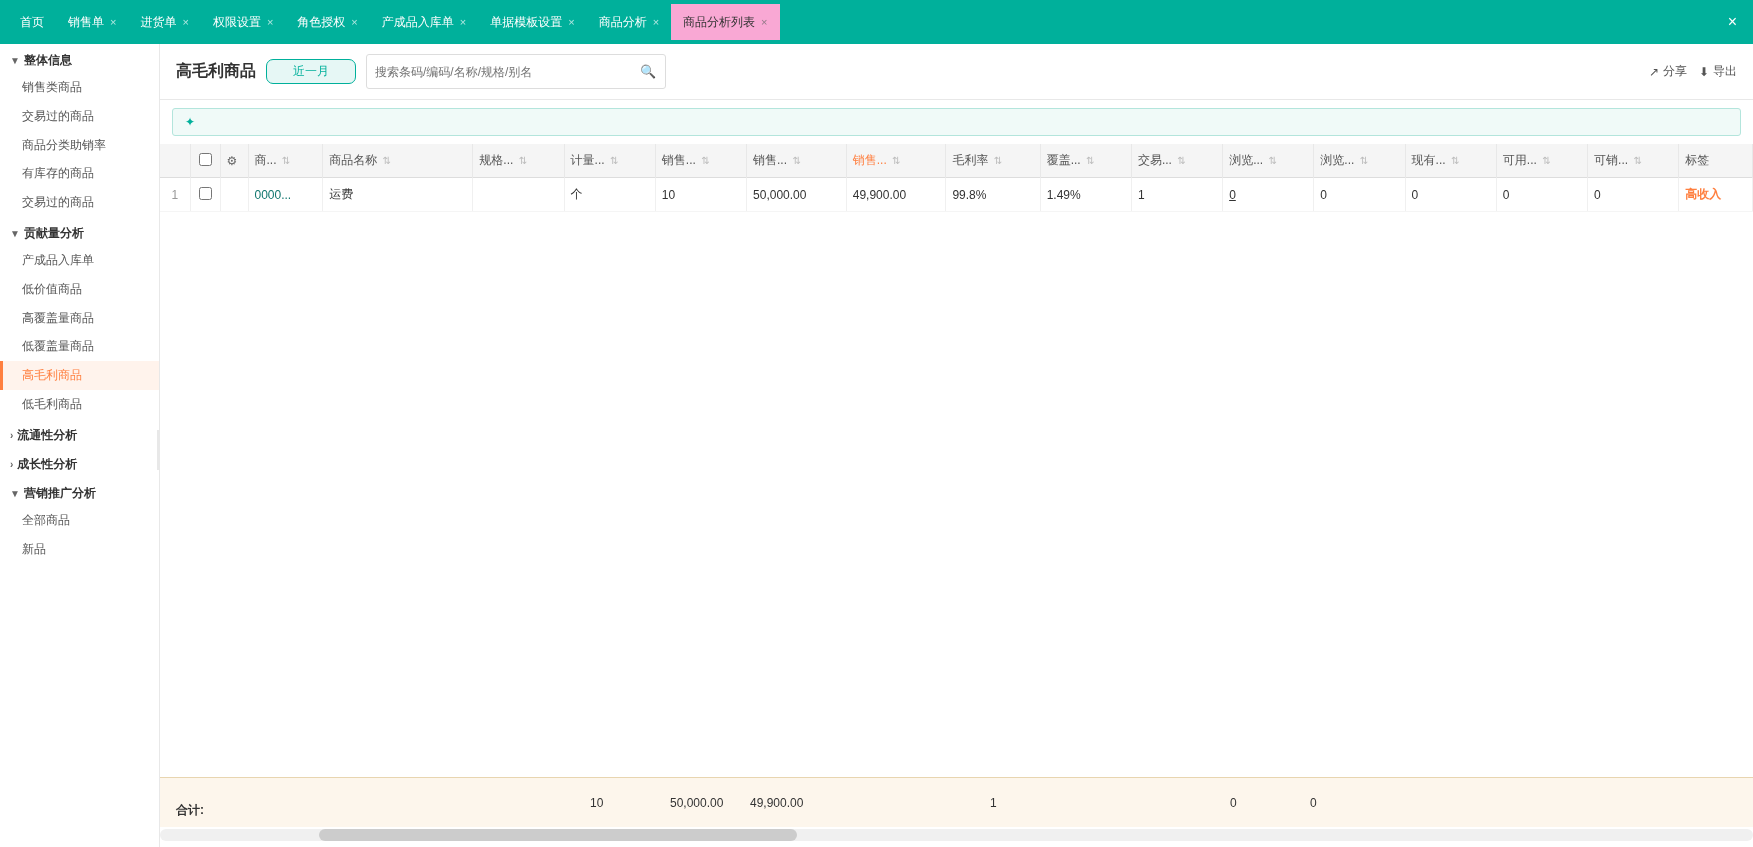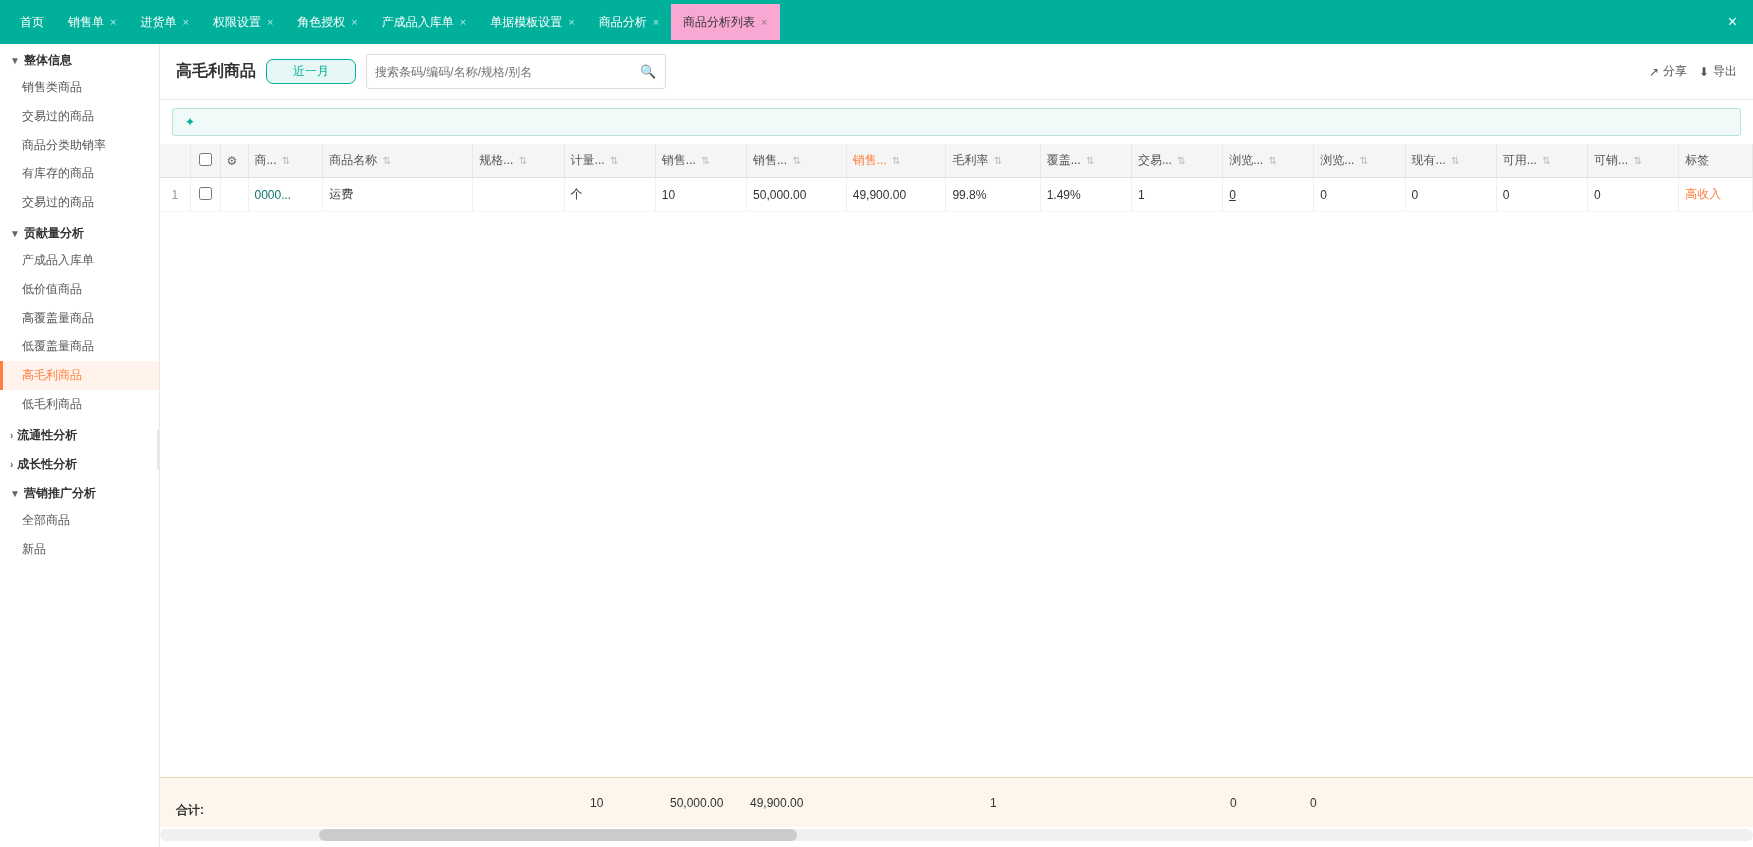--- a/index.html
+++ b/index.html
@@ -220,21 +220,21 @@
     thead th.has-sort { cursor: pointer; }
     tbody tr:nth-child(even) { background: #fafafa; }
     tbody td {
       padding: 8px 6px;
       border-right: 1px solid #f0f0f0;
       border-bottom: 1px solid #f5f5f5;
       color: #333;
       font-size: 12px;
       white-space: nowrap;
     }
-    .tag-high { color: #ff7f3f; font-weight: normal; }
+    .tag-high { color: #ff7f3f; font-weight: bold; }
     .underline { text-decoration: underline; cursor: pointer; }
 
     
     .table-footer {
       position: fixed;
       bottom: 20px;
       left: 160px;
       right: 0;
       background: #fdf6ec;
       border-top: 1px solid #e8d5b0;

